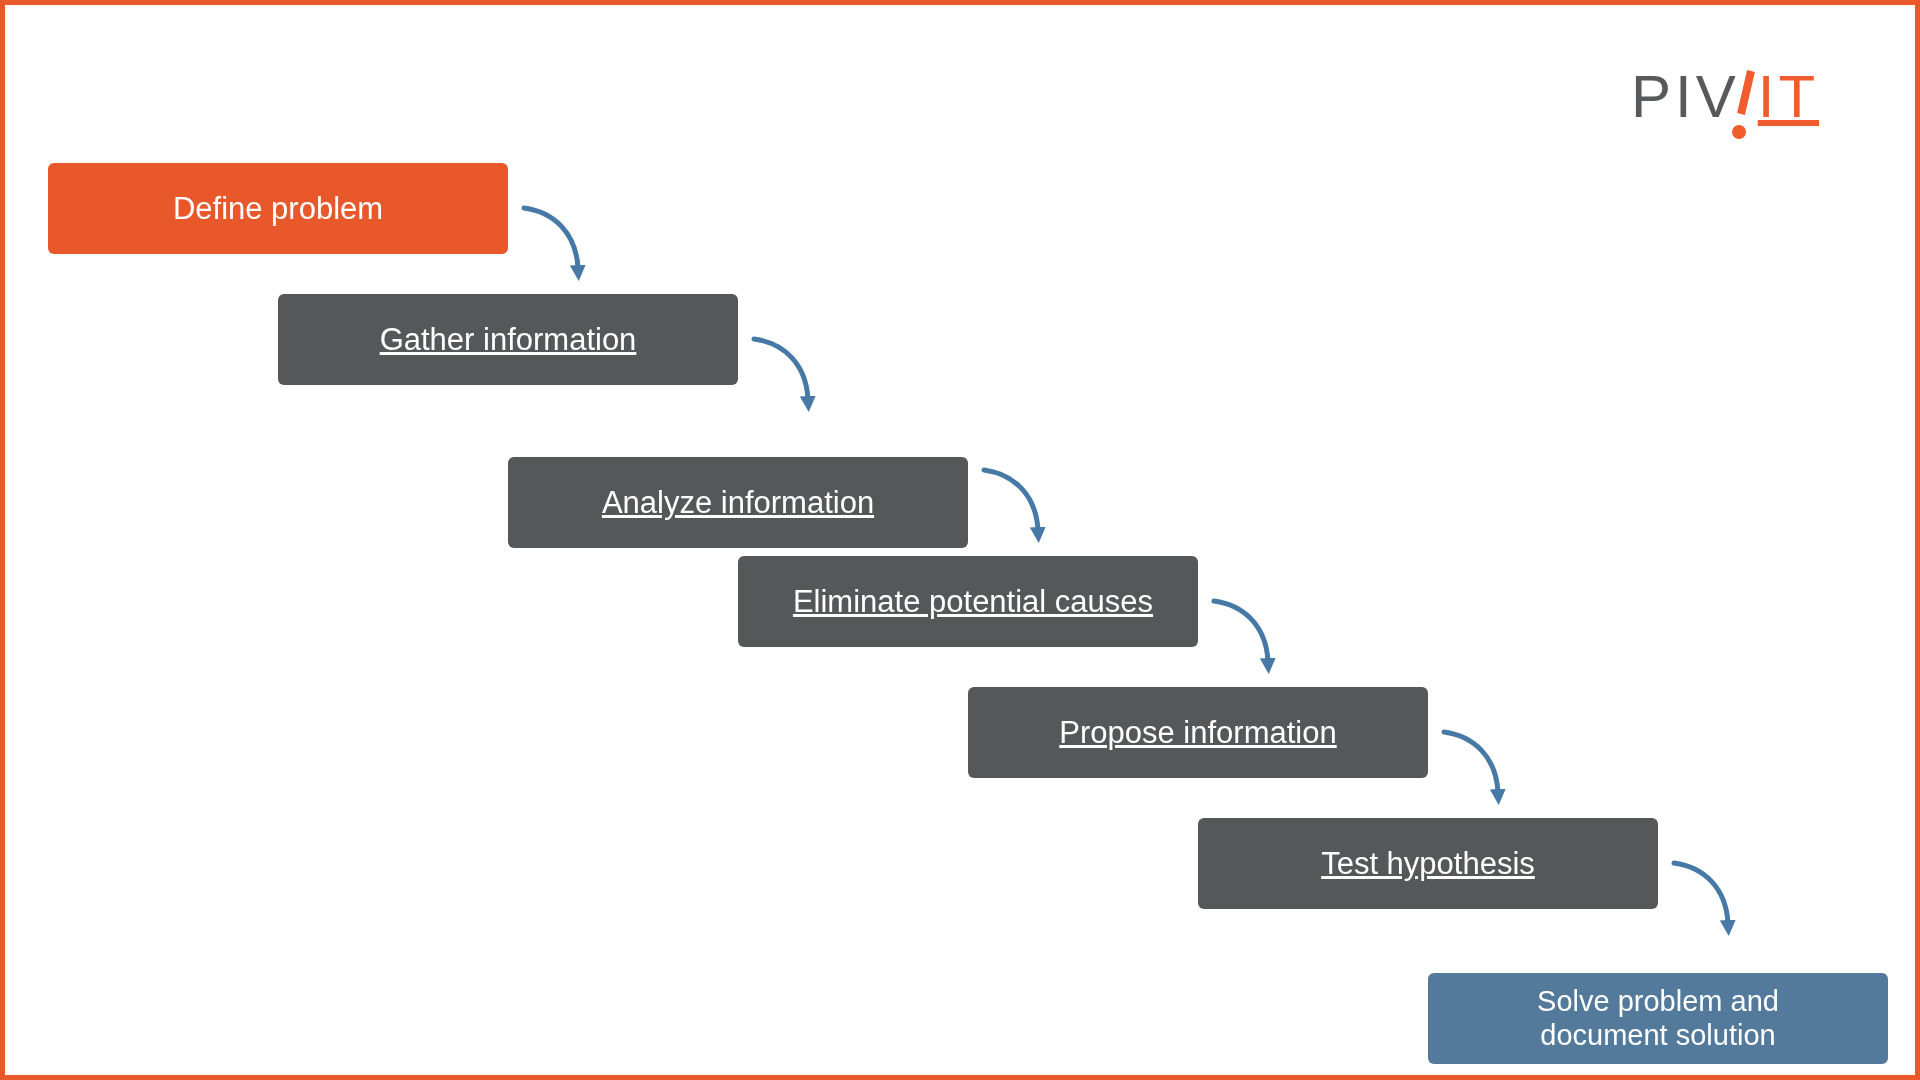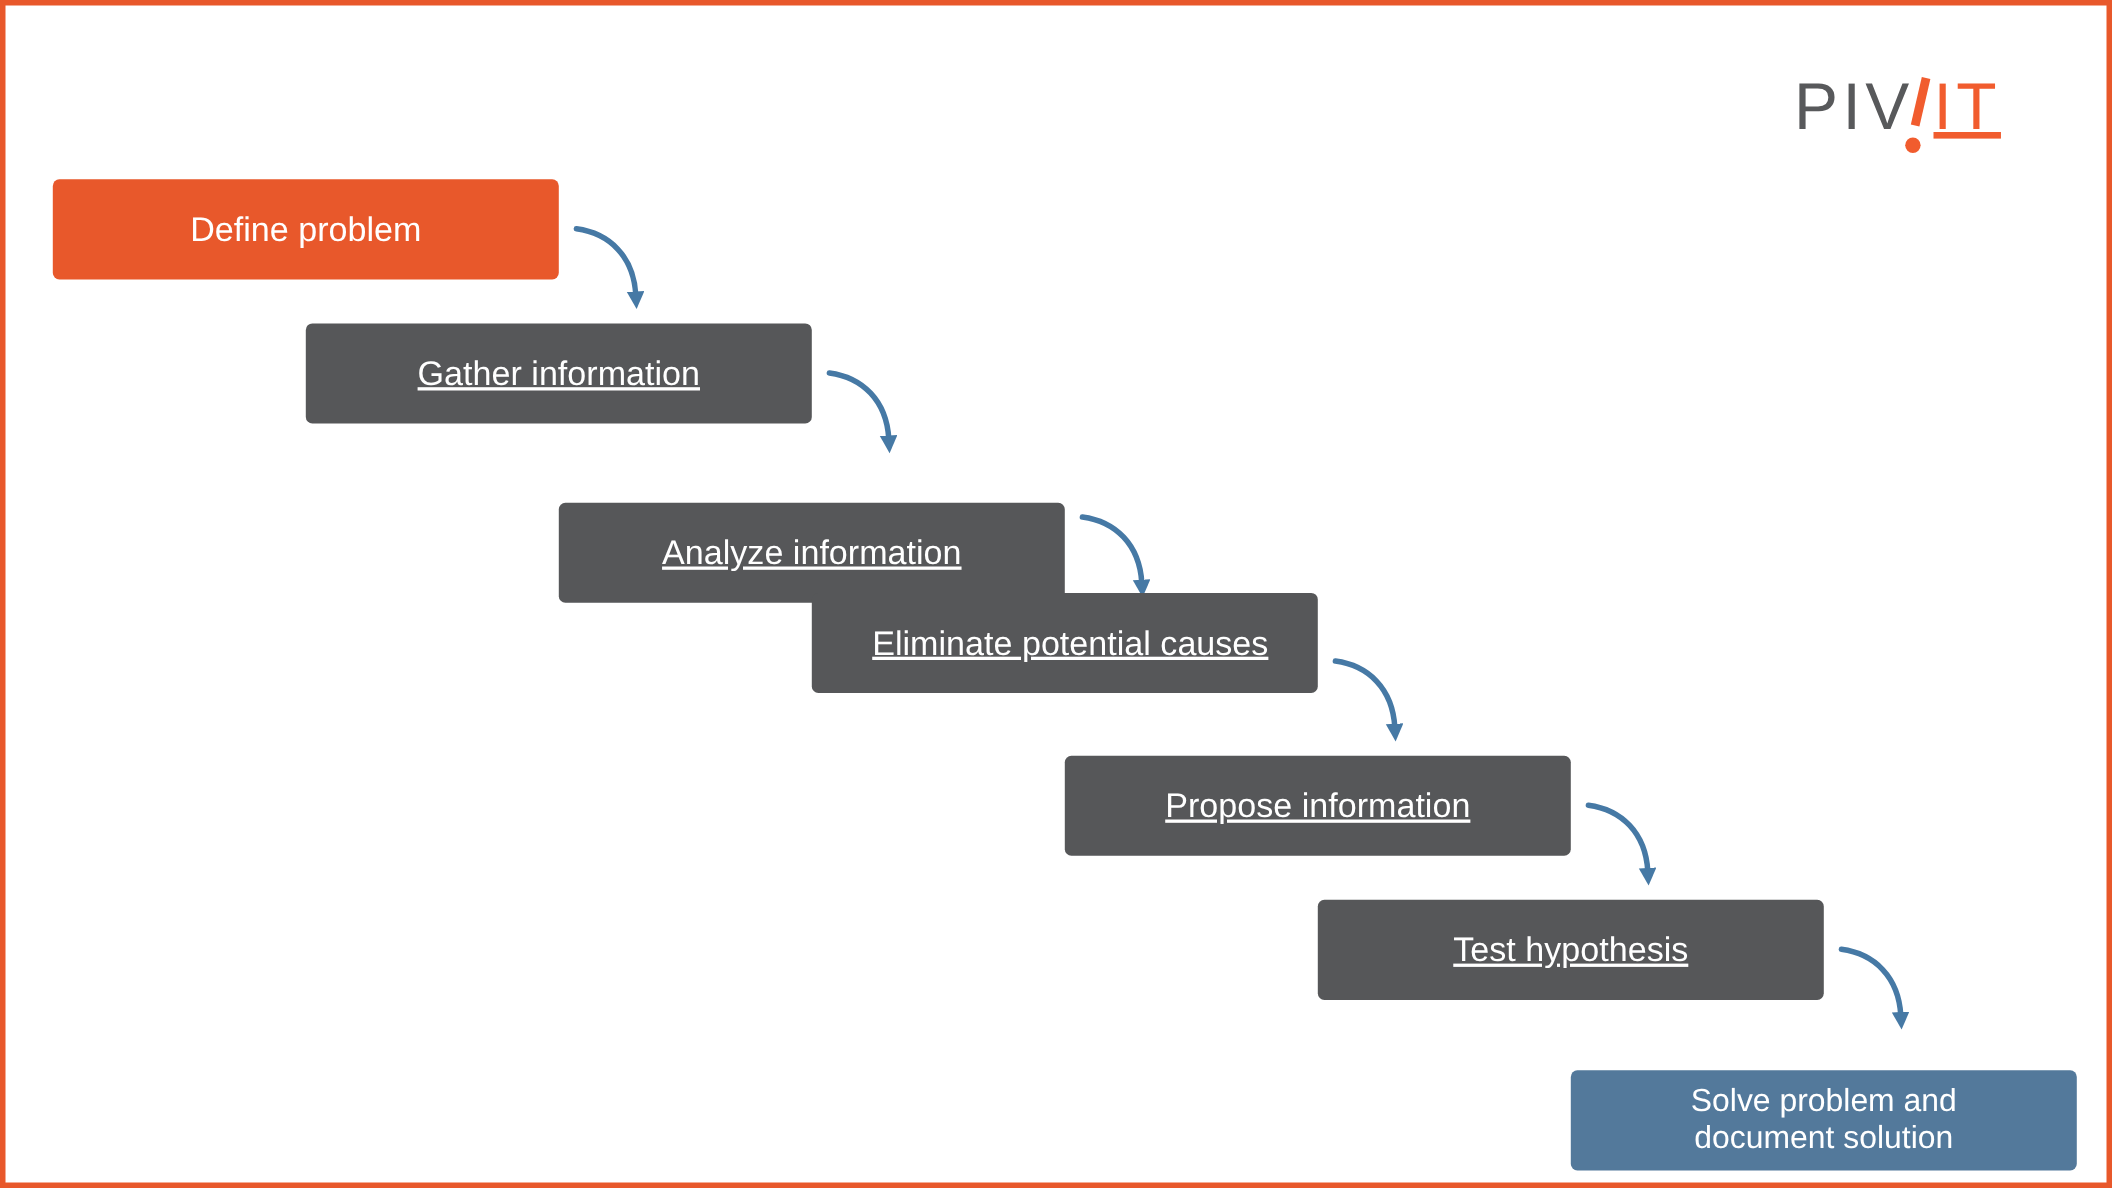--- a/index.html
+++ b/index.html
@@ -104,21 +104,21 @@
 
   <div class="step-box variant-orange" style="left:43px;  top:158px;">
     <span class="step-label">Define problem</span>
   </div>
   <div class="step-box variant-gray" style="left:273px; top:289px;">
     <span class="step-label">Gather information</span>
   </div>
   <div class="step-box variant-gray" style="left:503px; top:420px;margin-top:32px;">
     <span class="step-label">Analyze information</span>
   </div>
-  <div class="step-box variant-gray" style="left:733px; top:534px;padding-left:10px;">
+  <div class="step-box variant-gray" style="left:733px; top:551px;padding-left:10px;">
     <span class="step-label">Eliminate potential causes</span>
   </div>
   <div class="step-box variant-gray" style="left:963px; top:682px;">
     <span class="step-label">Propose information</span>
   </div>
   <div class="step-box variant-gray" style="left:1193px;top:813px;">
     <span class="step-label">Test hypothesis</span>
   </div>
   <div class="step-box variant-blue" style="left:1423px;top:968px;">
     <span class="step-label">Solve problem and document solution</span>

